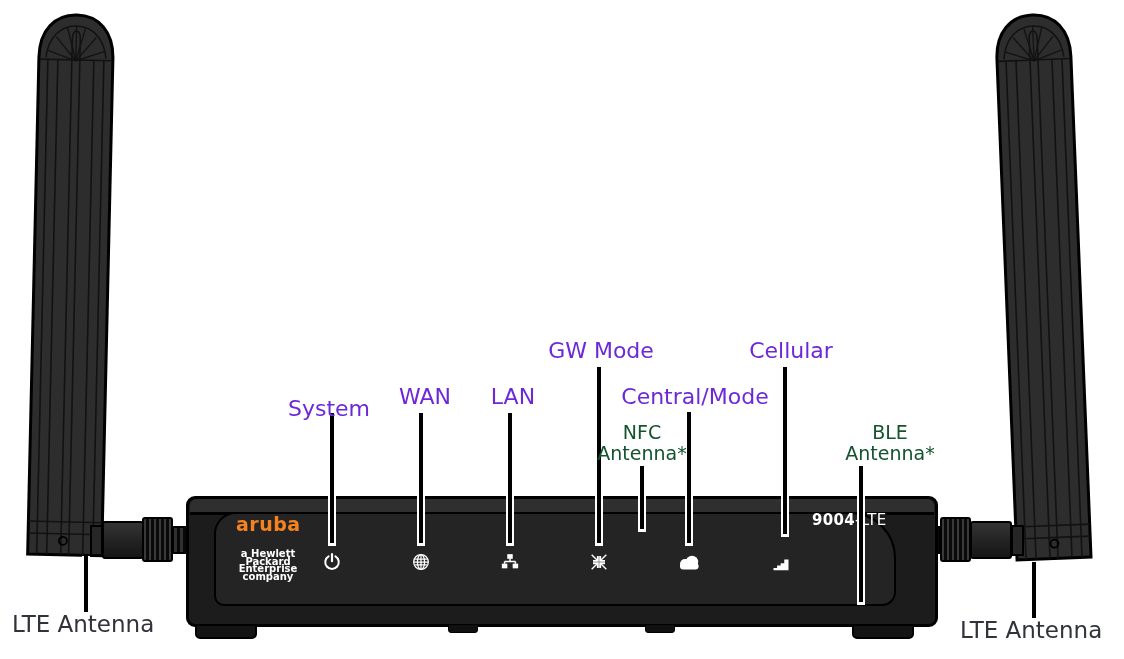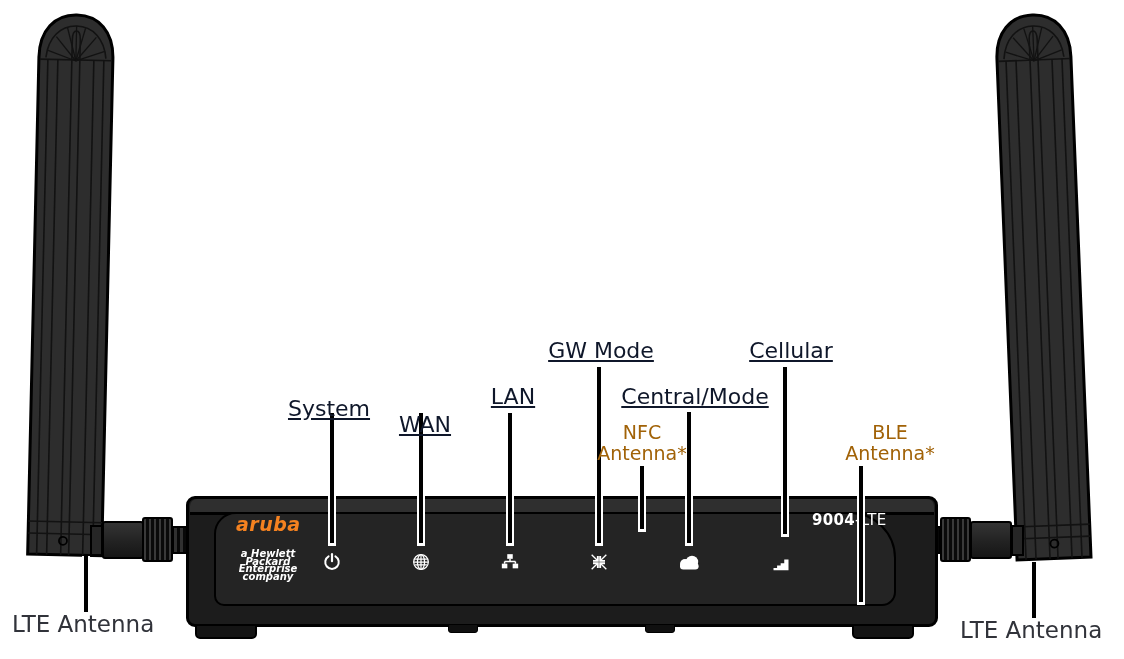--- a/index.html
+++ b/index.html
@@ -1,22 +1,22 @@
 <!DOCTYPE html>
 <html><head>
 <meta charset="utf-8">
 <style>
   html,body{margin:0;padding:0;background:#fff;}
   #stage{position:relative;width:1124px;height:659px;background:#ffffff;overflow:hidden;
          font-family:"DejaVu Sans",sans-serif;}
 
   
-  .lbl{position:absolute;transform:translateX(-50%);font-size:22px;color:#0f172a;
-       white-space:nowrap;line-height:26px;text-decoration:underline;}
-  .lbl-sm{position:absolute;transform:translateX(-50%);font-size:19px;color:#a16207;
+  .lbl{position:absolute;transform:translateX(-50%);font-size:22px;color:#6d28d9;
+       white-space:nowrap;line-height:26px;}
+  .lbl-sm{position:absolute;transform:translateX(-50%);font-size:19px;color:#14532d;
           line-height:21px;text-align:center;white-space:nowrap;}
   .lbl-lte{position:absolute;font-size:23px;color:#31333a;white-space:nowrap;}
 
   
   .leader{position:absolute;width:4px;background:#000;
           border-left:2px solid #fff;border-right:2px solid #fff;}
   .leader.capped{border-bottom:3px solid #fff;}
 
   
   .chassis{position:absolute;left:186px;top:496px;width:752px;height:131px;
@@ -33,21 +33,21 @@
 
   
   .antenna{position:absolute;width:84px;height:548px;}
   .conn{position:absolute;background:#262626;border:2px solid #000;box-sizing:border-box;}
   .knurl{background:repeating-linear-gradient(90deg,#3a3a3a 0 2px,#0a0a0a 2px 5px) #111;
          border-radius:3px;}
   .rings{background:repeating-linear-gradient(90deg,#303030 0 3px,#080808 3px 6px) #111;}
   .cyl{background:linear-gradient(180deg,#343434,#222 55%,#161616);border-radius:3px;}
 
   
-  .logo{position:absolute;left:236px;top:514px;width:64px;text-align:center;font-style:italic;}
+  .logo{position:absolute;left:236px;top:514px;width:64px;text-align:center;}
   .logo .word{font-size:19px;font-weight:bold;color:#f58220;letter-spacing:.5px;line-height:20px;}
   .logo .tag{font-size:10px;color:#fff;line-height:7.5px;font-weight:bold;margin-top:16px;}
   .model{position:absolute;left:803px;top:511px;font-size:15px;color:#fff;letter-spacing:.3px;}
   .model .b{font-weight:bold;margin-left:9px;}
 
   .icon{position:absolute;}
 </style>
 </head>
 <body>
 
@@ -188,21 +188,21 @@
   <div class="leader capped" style="left:781px;top:367px;height:167px;"></div>
   <div class="leader capped" style="left:638px;top:466px;height:63px;"></div>
   <div class="leader capped" style="left:857px;top:466px;height:136px;"></div>
   <div class="leader" style="left:82px;top:556px;height:56px;"></div>
   <div class="leader" style="left:1030px;top:562px;height:56px;"></div>
 
   <div class="lbl" style="left:601px;top:338px;">GW Mode</div>
   <div class="lbl" style="left:791px;top:338px;">Cellular</div>
 
   <div class="lbl" style="left:329px;top:396px;">System</div>
-  <div class="lbl" style="left:425px;top:384px;margin-top:28px;">WAN</div>
+  <div class="lbl" style="left:425px;top:384px;">WAN</div>
   <div class="lbl" style="left:513px;top:384px;">LAN</div>
   <div class="lbl" style="left:695px;top:384px;">Central/Mode</div>
 
   <div class="lbl-sm" style="left:642px;top:422px;">
     <div>NFC</div>
     <div>Antenna*</div>
   </div>
   <div class="lbl-sm" style="left:858px;top:422px;margin-left:32px;">
     <div>BLE</div>
     <div>Antenna*</div>

